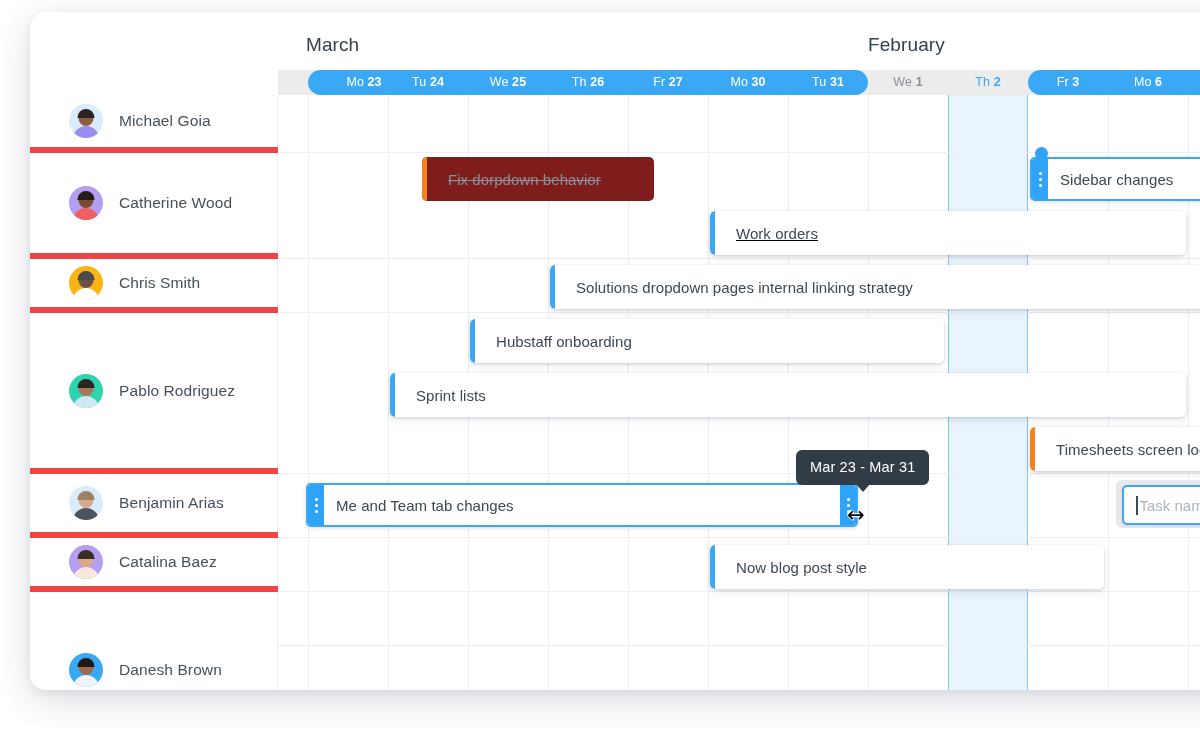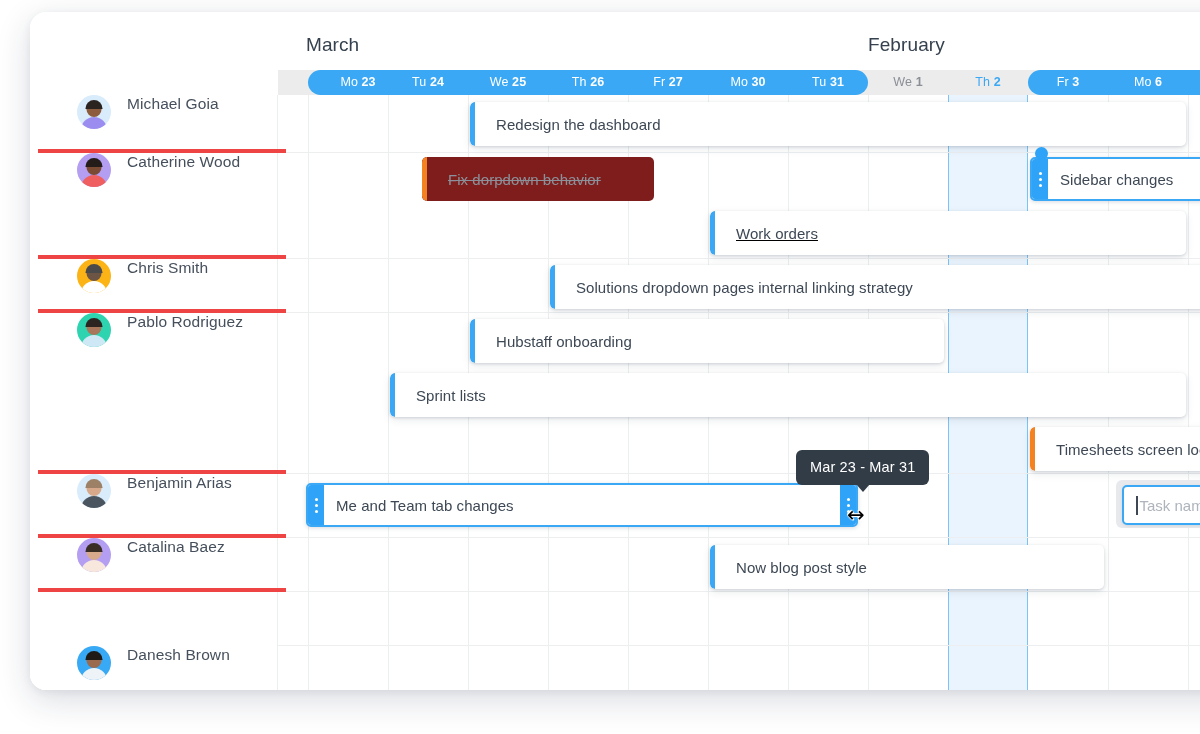--- a/index.html
+++ b/index.html
@@ -85,23 +85,23 @@
   .names {
     position: absolute;
     left: 0; top: 0;
     width: 248px; height: 595px;
     background: #fff;
     z-index: 20;
     border-right: 1px solid #eceef0;
   }
   .namerow {
     position: absolute;
-    left: 8px; width: 248px;
-    display: flex; align-items: flex-start;
-    border-bottom: 4px solid #ef4444;
+    left: 0; width: 248px;
+    display: flex; align-items: center;
+    border-bottom: 6px solid #ef4444;
   }
   .avatar {
     position: relative;
     width: 34px; height: 34px;
     margin-left: 39px;
     border-radius: 50%;
     overflow: hidden;
     flex: none;
   }
   .avatar .face {
@@ -284,21 +284,21 @@
     <div class="month-row">
       <div class="month-label" style="left:276px">March</div>
       <div class="month-label" style="left:838px">February</div>
     </div>
 
     <div class="daystrip">
 
       <div class="dayrange" style="left:30px;  width:560px;"></div>
       <div class="dayrange" style="left:750px; width:232px;"></div>
 
-      <div class="daycell on" style="left:40px;  width:80px;">Mo <b>23</b></div>
+      <div class="daycell on" style="left:46px;  width:80px;">Mo <b>23</b></div>
       <div class="daycell on" style="left:110px; width:80px;">Tu <b>24</b></div>
       <div class="daycell on" style="left:190px; width:80px;">We <b>25</b></div>
       <div class="daycell on" style="left:270px; width:80px;">Th <b>26</b></div>
       <div class="daycell on" style="left:350px; width:80px;">Fr <b>27</b></div>
       <div class="daycell on" style="left:430px; width:80px;">Mo <b>30</b></div>
       <div class="daycell on" style="left:510px; width:80px;">Tu <b>31</b></div>
       <div class="daycell" style="left:590px; width:80px;">We <b>1</b></div>
       <div class="daycell today" style="left:670px; width:80px;">Th <b>2</b></div>
       <div class="daycell on" style="left:750px; width:80px;">Fr <b>3</b></div>
       <div class="daycell on" style="left:830px; width:80px;">Mo <b>6</b></div>
@@ -390,24 +390,20 @@
       <div class="vline" style="left:910px"></div>
 
       <div class="hline" style="top:57px"></div>
       <div class="hline" style="top:163px"></div>
       <div class="hline" style="top:217px"></div>
       <div class="hline" style="top:378px"></div>
       <div class="hline" style="top:442px"></div>
       <div class="hline" style="top:496px"></div>
       <div class="hline" style="top:550px"></div>
 
-      <div class="bar" style="left:192px; top:7px; width:716px;">
-        <span class="accent" style="background:#3aa8f5"></span>
-        <span class="label">Redesign the dashboard</span>
-      </div>
 
       <div class="bar done" style="left:112px; top:62px; width:232px;">
         <span class="accent" style="background:#f58220"></span>
         <span class="label">Fix dorpdown behavior</span>
       </div>
 
       <div class="pin" style="left:757px; top:52px;"></div>
 
       <div class="bar sel" style="left:752px; top:62px; width:230px;">
         <span class="grip">

